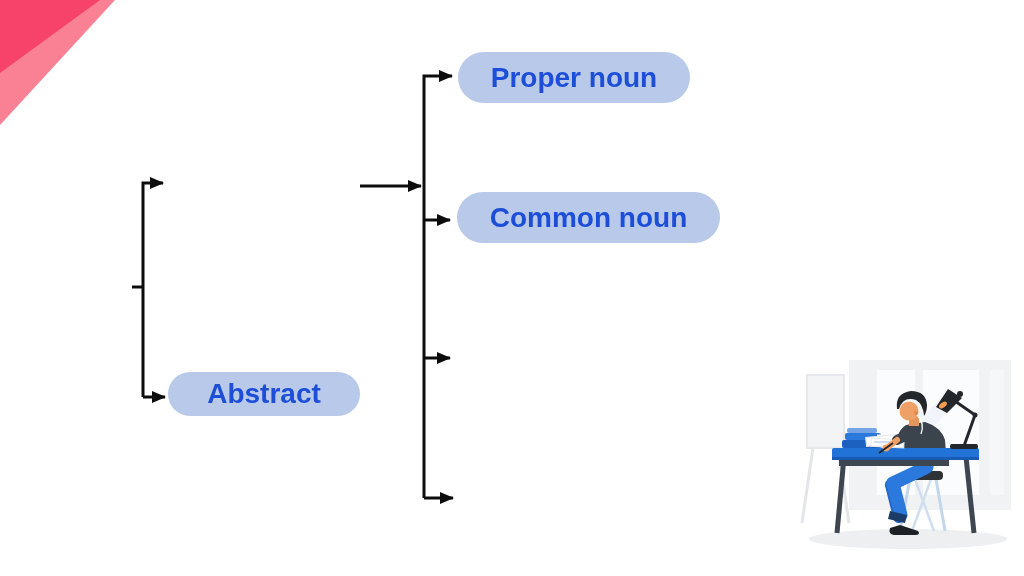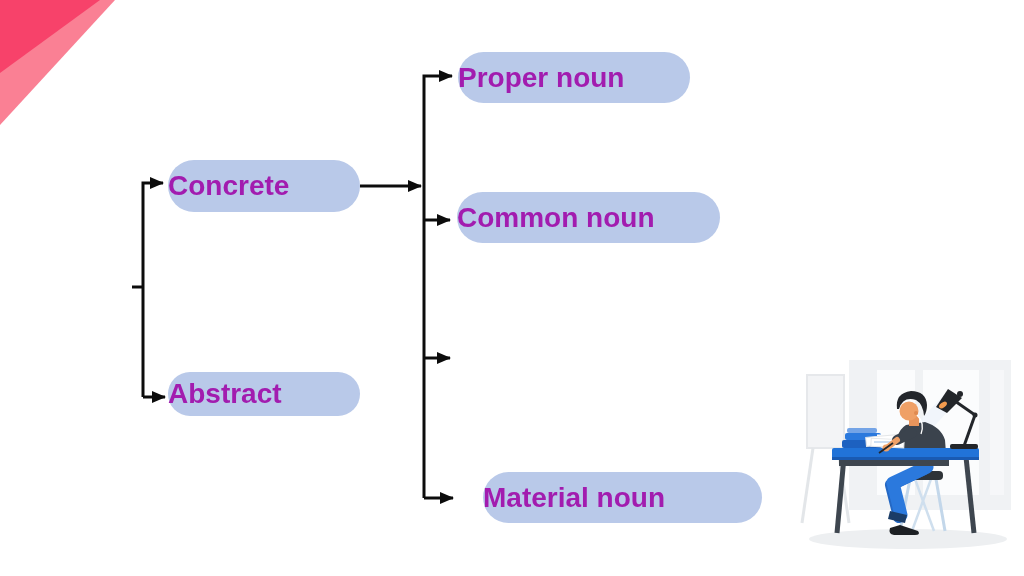--- a/index.html
+++ b/index.html
@@ -2,23 +2,23 @@
 <html><head>
 <meta charset="utf-8">
 <style>
   html,body{margin:0;padding:0;background:#e9e9e9;}
   .slide{
     position:relative;width:1024px;height:576px;background:#ffffff;
     overflow:hidden;font-family:"Liberation Sans",sans-serif;
   }
   .layer{position:absolute;inset:0;pointer-events:none;}
   .pill{
-    position:absolute;display:flex;align-items:center;justify-content:flex-start;
+    position:absolute;display:flex;align-items:center;justify-content:center;
     background:#b9c9e9;border-radius:26px;
-    color:#a21caf;font-weight:700;font-size:28px;line-height:1;
+    color:#1d4ed8;font-weight:700;font-size:28px;line-height:1;
     letter-spacing:0px;white-space:nowrap;
   }
 </style>
 </head>
 <body>
 
 <div class="slide">
 
   <svg class="layer" width="1024" height="576" viewBox="0 0 1024 576">
     <polygon points="0,0 115,0 0,125" fill="#fa8094"></polygon>
@@ -37,40 +37,34 @@
       <path d="M143,397 L165,397" marker-end="url(#arrow)"></path>
       <path d="M360,186 L421,186" marker-end="url(#arrow)"></path>
       <path d="M424,498 L424,76 L452,76" marker-end="url(#arrow)"></path>
       <path d="M424,220 L450,220" marker-end="url(#arrow)"></path>
       <path d="M424,358 L450,358" marker-end="url(#arrow)"></path>
       <path d="M424,498 L453,498" marker-end="url(#arrow)"></path>
     </g>
   </svg>
 
 
-  <div class="pill" style="left:168px;top:160px;width:192px;height:52px;">
-    <span>Concrete</span>
-  </div>
 
   <div class="pill" style="left:168px;top:372px;width:192px;height:44px;">
     <span>Abstract</span>
   </div>
 
   <div class="pill" style="left:458px;top:52px;width:232px;height:51px;">
     <span>Proper noun</span>
   </div>
 
   <div class="pill" style="left:457px;top:192px;width:263px;height:51px;">
     <span>Common noun</span>
   </div>
 
 
-  <div class="pill" style="left:483px;top:472px;width:279px;height:51px;">
-    <span>Material noun</span>
-  </div>
 
   <svg style="position:absolute;left:794px;top:345px;" width="230" height="231" viewBox="0 0 230 231">
 
     <g>
       <rect x="55" y="15" width="162" height="150" fill="#f0f2f4"></rect>
       <rect x="83" y="25" width="38" height="125" fill="#fbfcfd"></rect>
       <rect x="129" y="25" width="56" height="125" fill="#fbfcfd"></rect>
       <rect x="196" y="25" width="14" height="125" fill="#f6f7f9"></rect>
     </g>
 

